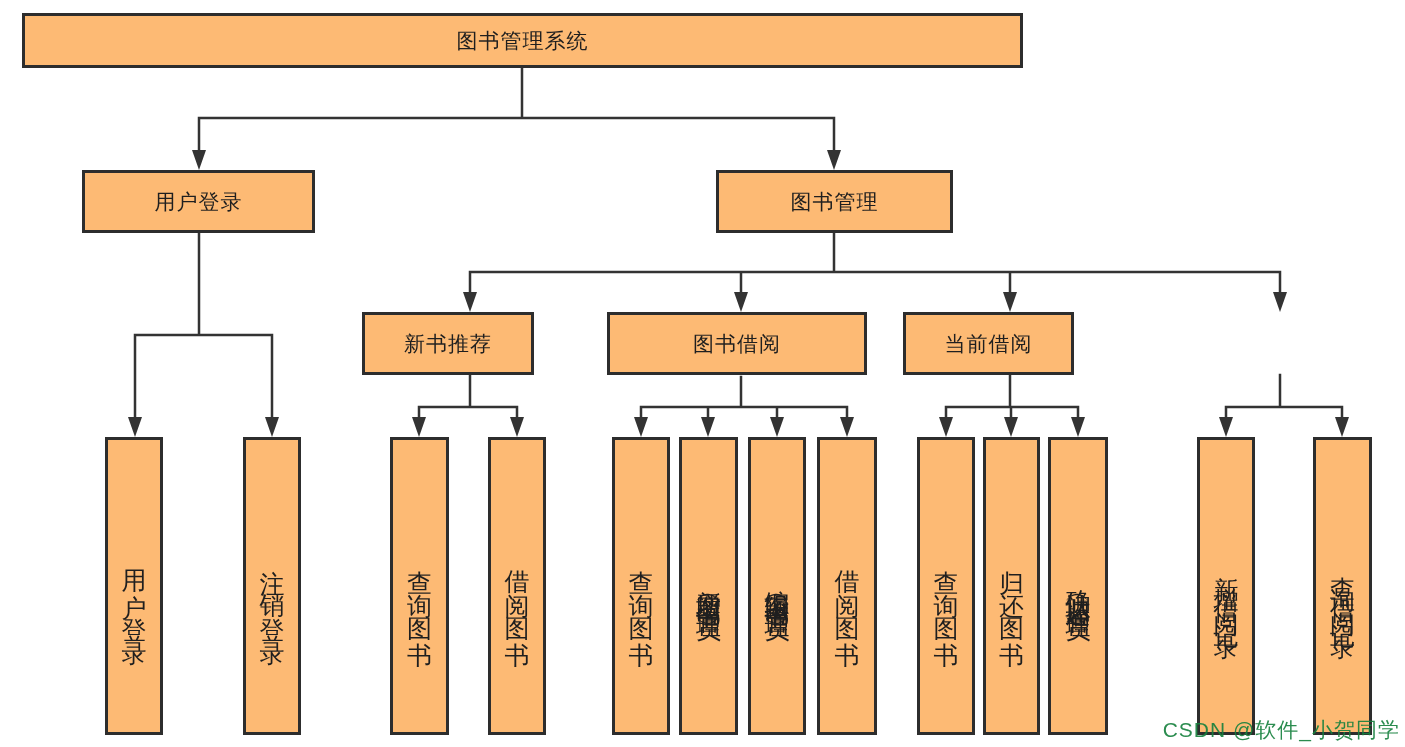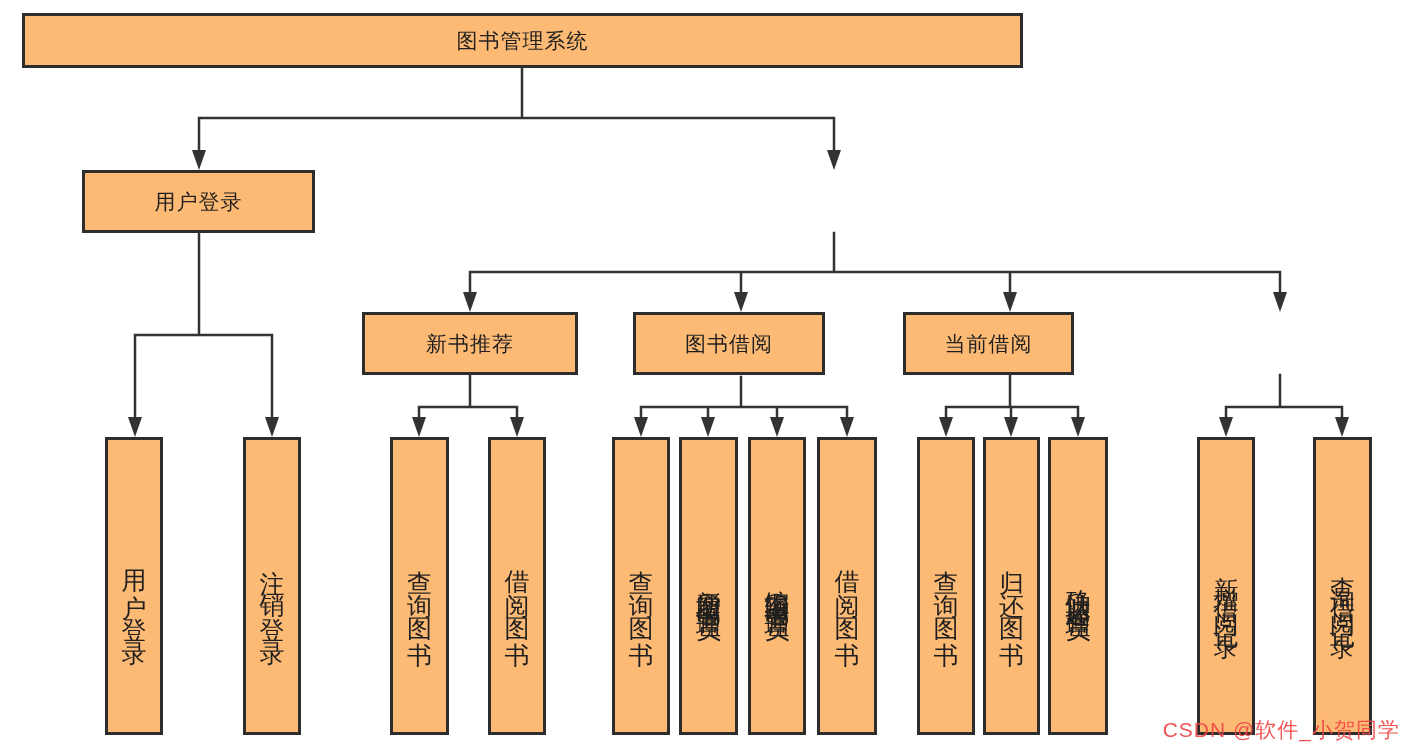--- a/index.html
+++ b/index.html
@@ -31,21 +31,21 @@
     color:#1f1f1f;
     white-space:nowrap;
   }
   .ls4{letter-spacing:24px;margin-top:24px;}   
   .ls6{letter-spacing:12px;margin-top:12px;}   
   .ls9{letter-spacing:4px;margin-top:4px;}     
   .watermark{
     position:absolute;
     top:716px;right:5px;
     font-size:21px;
-    color:#ef4444;
+    color:#15803d;
     opacity:.9;
     letter-spacing:1px;
     z-index:5;
     white-space:nowrap;
   }
 </style>
 </head>
 <body>
 
 <div class="canvas">
@@ -83,25 +83,28 @@
     </g>
   </svg>
 
   <div class="box root">
     <span class="hlabel">图书管理系统</span>
   </div>
 
   <div class="box lvl2" style="left:82px;width:233px;">
     <span class="hlabel">用户登录</span>
   </div>
+  <div class="box lvl2" style="left:716px;width:237px;">
+    <span class="hlabel">图书管理</span>
+  </div>
 
-  <div class="box lvl3" style="left:362px;width:216px;">
+  <div class="box lvl3" style="left:362px;width:172px;">
     <span class="hlabel">新书推荐</span>
   </div>
-  <div class="box lvl3" style="left:633px;width:192px;">
+  <div class="box lvl3" style="left:607px;width:260px;">
     <span class="hlabel">图书借阅</span>
   </div>
   <div class="box lvl3" style="left:903px;width:171px;">
     <span class="hlabel">当前借阅</span>
   </div>
 
   <div class="box leaf" style="left:105px;width:58px;">
     <span class="vlabel ls4">用户登录</span>
   </div>
   <div class="box leaf" style="left:243px;width:58px;">

